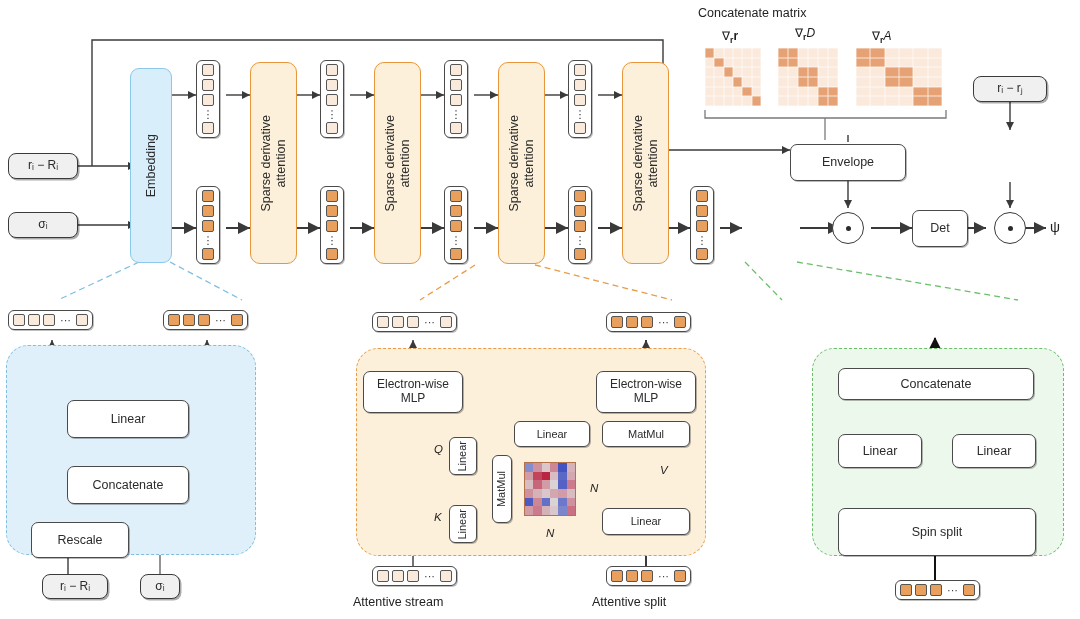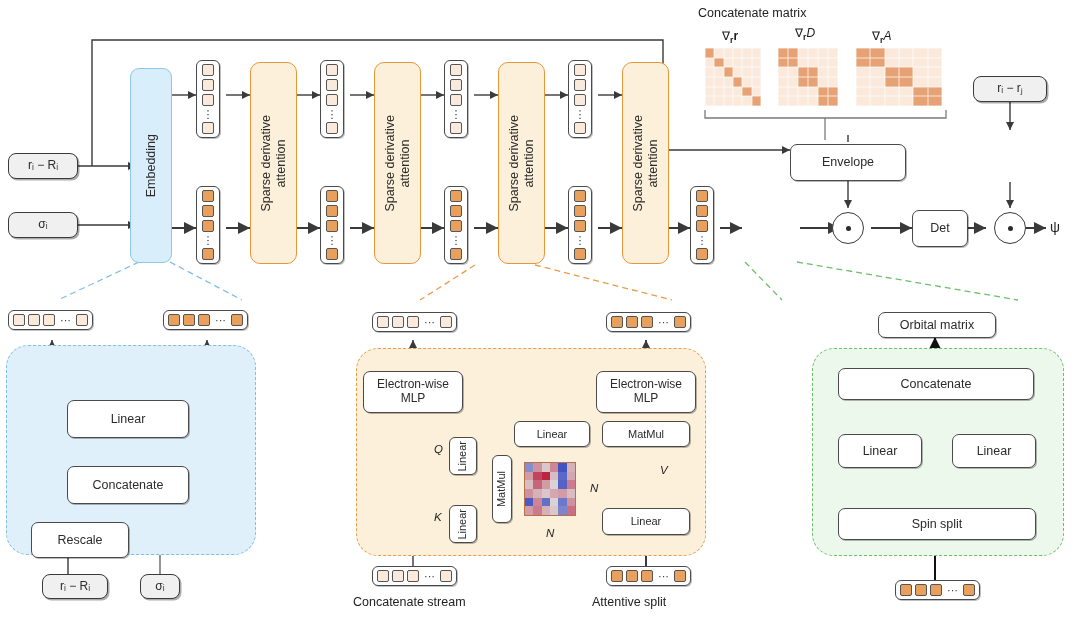--- a/index.html
+++ b/index.html
@@ -665,38 +665,35 @@
     <div class="dots">···</div>
       <div class="cell light"></div>
   </div>
   <div class="tokbar" style="left:606px; top:566px;">
     <div class="cell dark"></div>
       <div class="cell dark"></div>
       <div class="cell dark"></div>
     <div class="dots">···</div>
       <div class="cell dark"></div>
   </div>
-  <div class="caption" style="left:353px; top:595px;">Concatenate stream</div>
+  <div class="caption" style="left:353px; top:595px;">Attentive stream</div>
   <div class="caption" style="left:592px; top:595px;">Attentive split</div>
 
   <div class="dashbox green" style="left:812px; top:348px; width:252px; height:208px;"></div>
 
-  <div class="node" style="left:878px; top:312px; width:118px; height:26px;">
-    <span>Orbital matrix</span>
-  </div>
   <div class="node" style="left:838px; top:368px; width:196px; height:32px;">
     <span>Concatenate</span>
   </div>
   <div class="node" style="left:838px; top:434px; width:84px; height:34px;">
     <span>Linear</span>
   </div>
   <div class="node" style="left:952px; top:434px; width:84px; height:34px;">
     <span>Linear</span>
   </div>
-  <div class="node" style="left:838px; top:508px; width:198px; height:32px;">
+  <div class="node" style="left:838px; top:508px; width:198px; height:48px;">
     <span>Spin split</span>
   </div>
   <div class="tokbar" style="left:895px; top:580px;">
     <div class="cell dark"></div>
       <div class="cell dark"></div>
       <div class="cell dark"></div>
     <div class="dots">···</div>
       <div class="cell dark"></div>
   </div>
 

